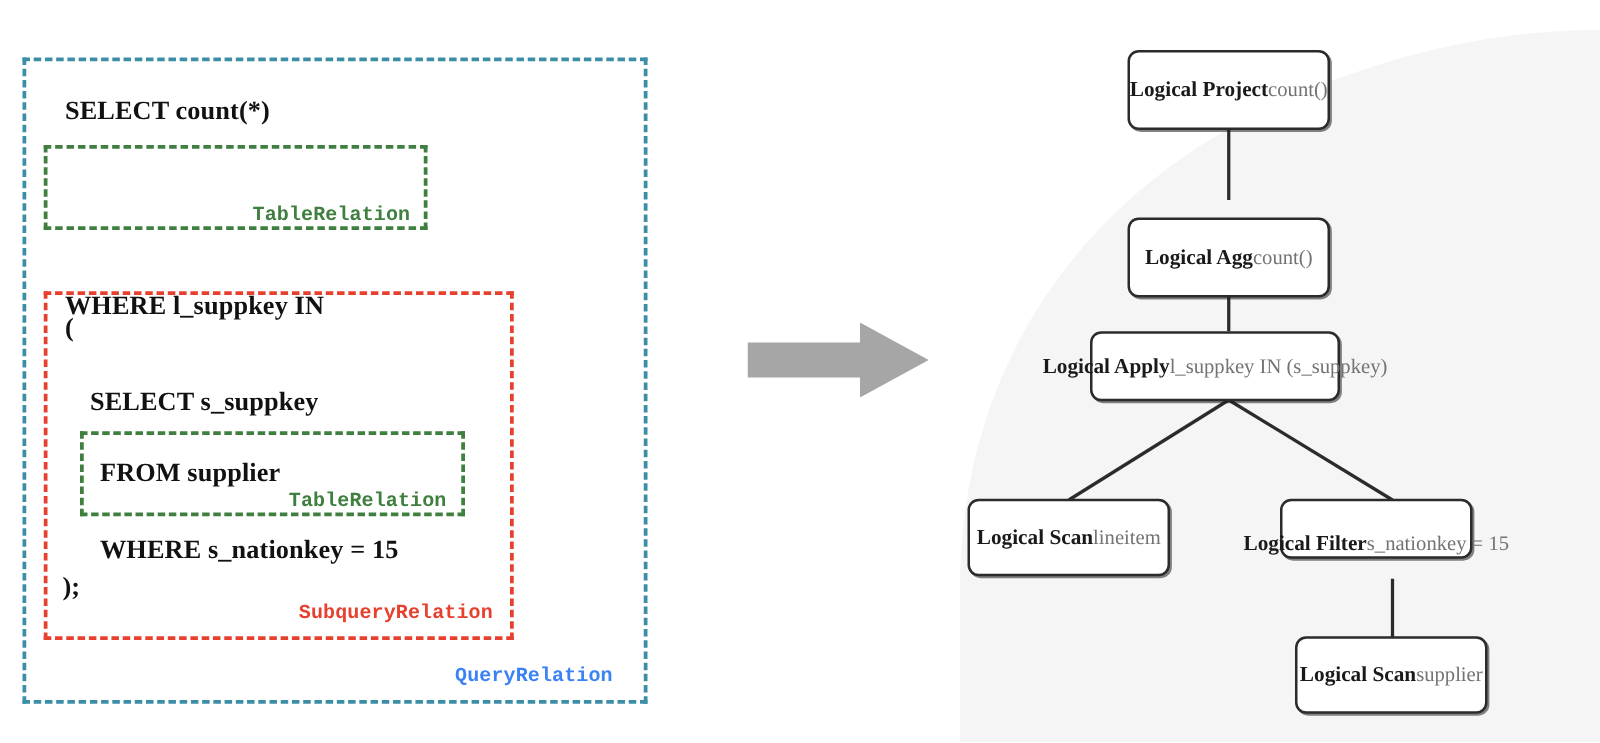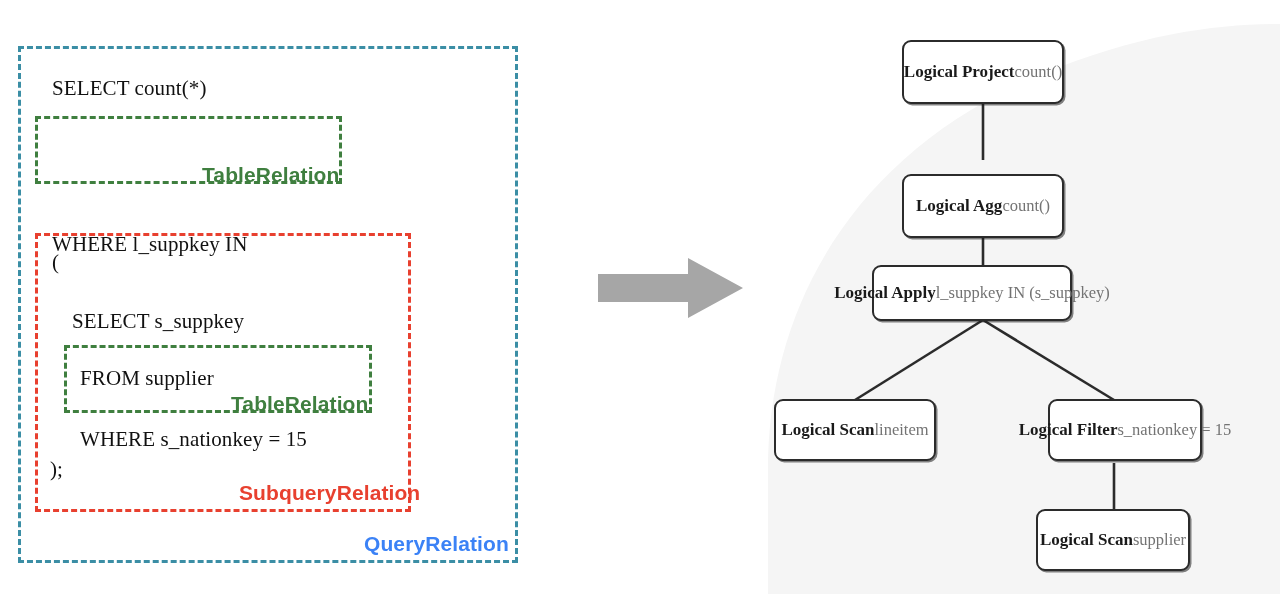--- a/index.html
+++ b/index.html
@@ -31,32 +31,32 @@
     border:3px dashed #3f7f3f;
   }
   .table-relation-box-2{
     left:64px;top:345px;width:308px;height:68px;
     border:3px dashed #3f7f3f;
   }
 
   .sql-line{
     position:absolute;
     font-family:"Liberation Serif", serif;
-    font-weight:normal;
+    font-weight:bold;
     font-size:21px;
     color:#111111;
     white-space:nowrap;
     letter-spacing:0.1px;
   }
 
   .rel-label{
     position:absolute;
-    font-family:Liberation Sans, sans-serif;
+    font-family:Liberation Mono, monospace;
     font-weight:bold;
-    font-size:21px;
+    font-size:16px;
     white-space:nowrap;
     letter-spacing:0.1px;
   }
   .rel-label.green{color:#3f7f3f;}
   .rel-label.red{color:#e8402f;}
   .rel-label.teal{color:#3b82f6;}
 
   
   #arrow-wrap{position:absolute;left:598px;top:258px;width:150px;height:60px;}
 
@@ -171,21 +171,21 @@
     <div class="node" style="left:132px;top:265px;width:200px;height:56px;">
       <div class="node-title">Logical Apply</div>
       <div class="node-sub">l_suppkey IN (s_suppkey)</div>
     </div>
 
     <div class="node" style="left:34px;top:399px;width:162px;height:62px;">
       <div class="node-title">Logical Scan</div>
       <div class="node-sub">lineitem</div>
     </div>
 
-    <div class="node" style="left:308px;top:399px;width:154px;height:62px;">
+    <div class="node" style="left:284px;top:399px;width:154px;height:48px;align-items:flex-end;">
       <div class="node-title">Logical Filter</div>
       <div class="node-sub">s_nationkey = 15</div>
     </div>
 
     <div class="node" style="left:296px;top:509px;width:154px;height:62px;">
       <div class="node-title">Logical Scan</div>
       <div class="node-sub">supplier</div>
     </div>
 
   </div>

